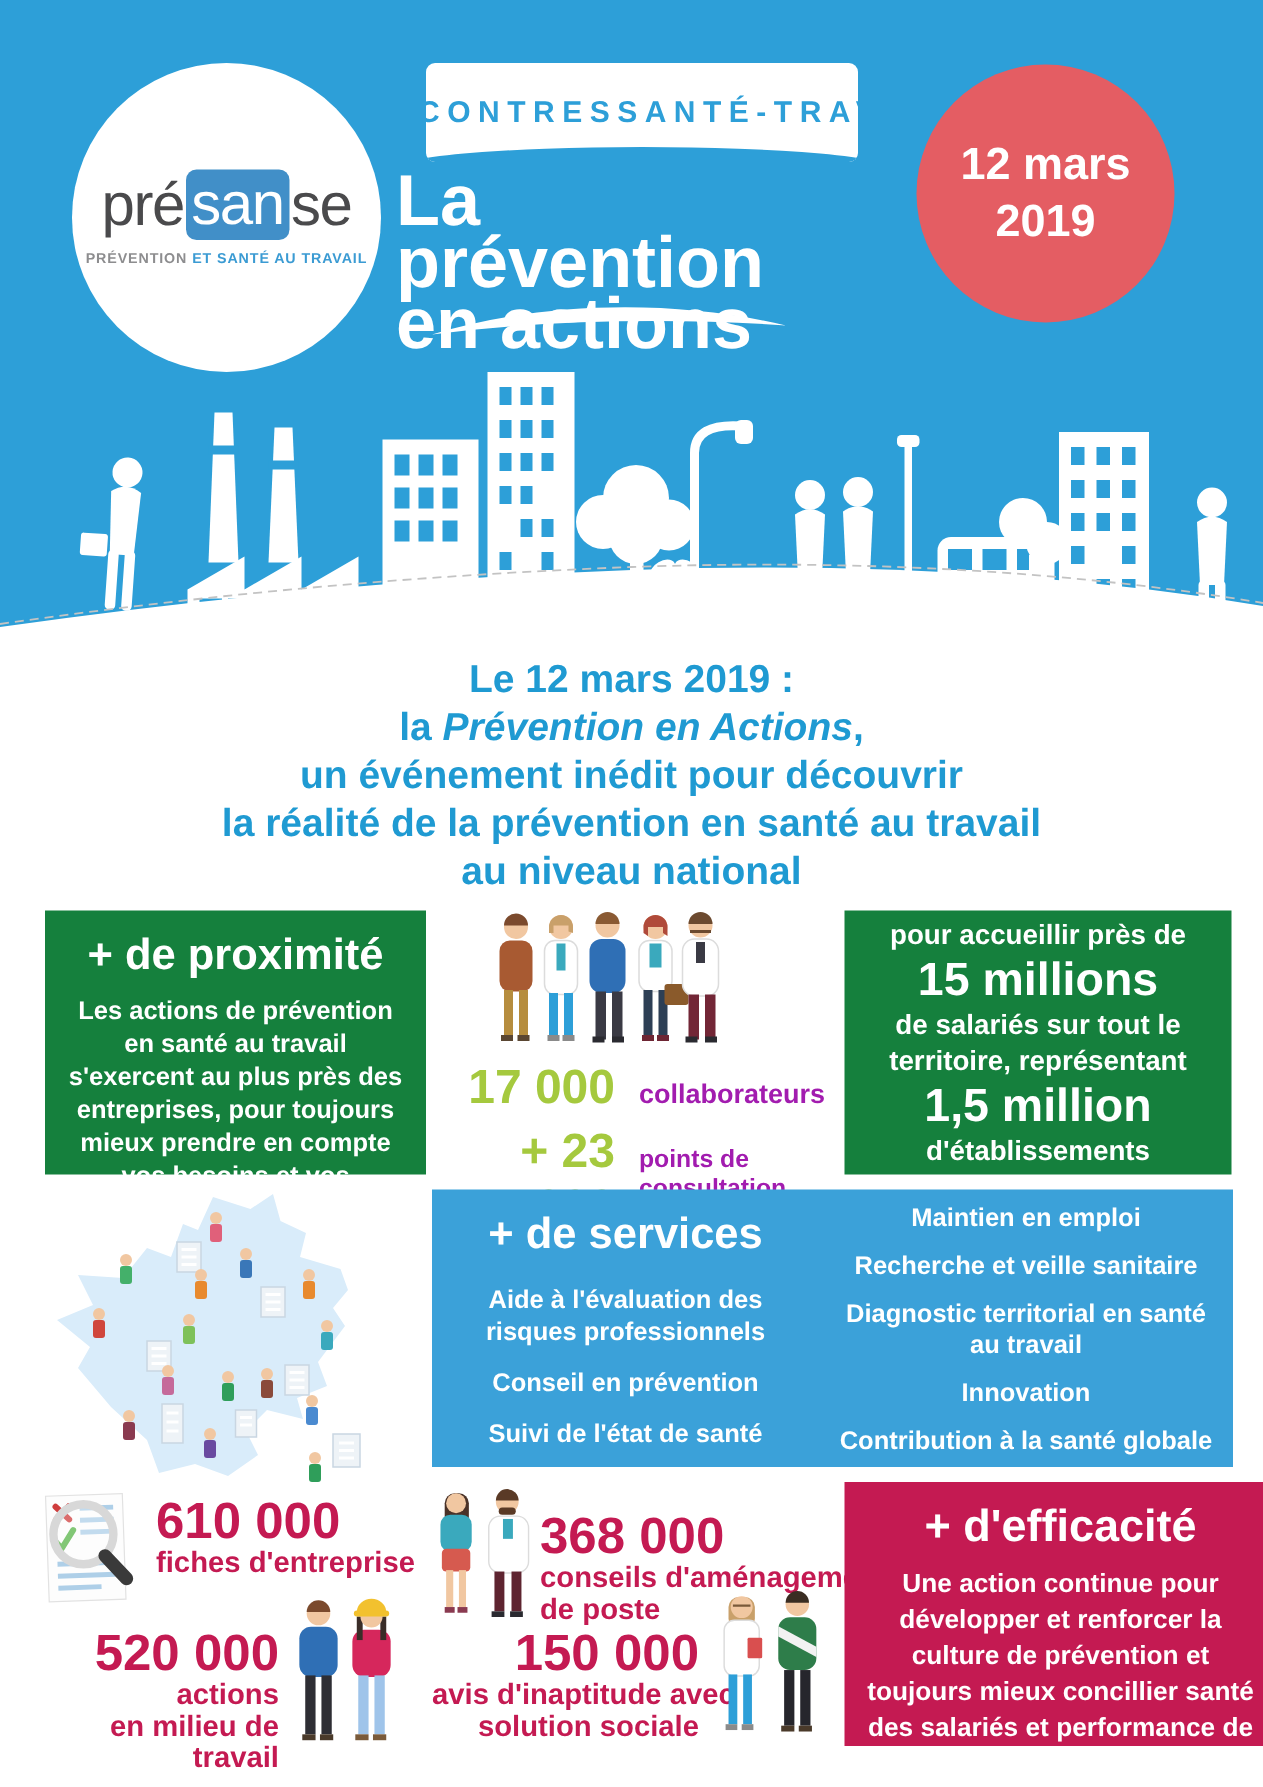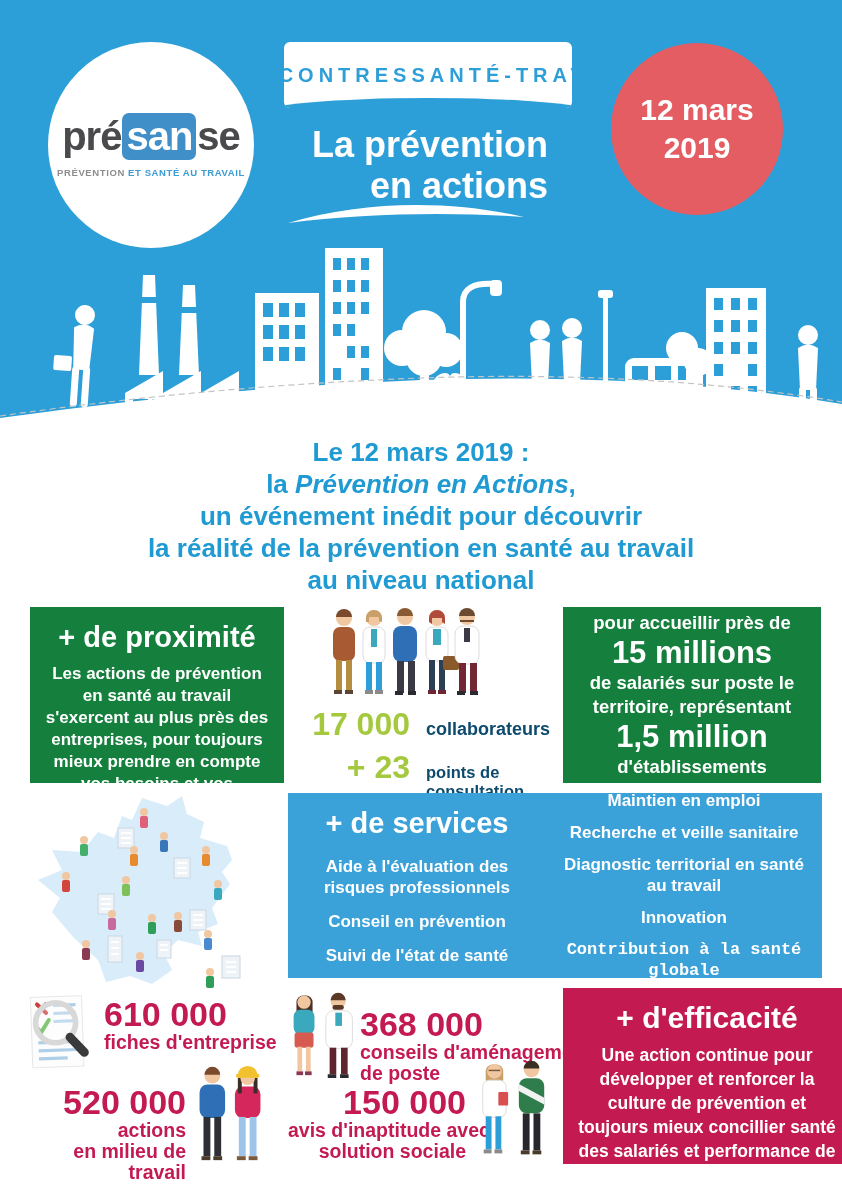--- a/index.html
+++ b/index.html
@@ -9,69 +9,69 @@
     background:#ffffff;overflow:hidden;
     font-family:"Liberation Sans",sans-serif;
   }
   
   .header{position:absolute;left:0;top:0;width:842px;height:470px;background:#2d9fd8;}
   .skyline{position:absolute;left:0;top:240px;width:842px;height:230px;}
   .logo-circle{
     position:absolute;left:48px;top:42px;width:206px;height:206px;border-radius:50%;
     background:#ffffff;display:flex;flex-direction:column;align-items:center;justify-content:center;
   }
-  .wordmark{font-size:40px;font-weight:bold;color:#4a4a4c;letter-spacing:-1px;display:flex;align-items:center;}
+  .wordmark{font-size:40px;font-weight:normal;color:#4a4a4c;letter-spacing:-1px;display:flex;align-items:flex-end;}
   .wordmark .chip{background:#418fc8;color:#ffffff;border-radius:7px;padding:1px 4px;margin:0 1px;}
   .tagline{margin-top:7px;font-size:9.5px;font-weight:bold;letter-spacing:.6px;}
   .tagline .t-gray{color:#8d8d8f;}
   .tagline .t-blue{color:#3b9bd3;}
   .banner{
     position:absolute;left:284px;top:42px;width:288px;height:66px;background:#ffffff;border-radius:6px;
     display:flex;flex-direction:row;align-items:center;justify-content:center;overflow:hidden;
   }
   .banner-line{color:#2d9fd8;font-weight:bold;font-size:20px;letter-spacing:5px;line-height:26px;white-space:nowrap;}
   .banner-notch{position:absolute;left:-24px;right:-24px;bottom:-20px;height:30px;background:#2d9fd8;border-radius:50%;}
   .main-title{
-    position:absolute;left:264px;top:124px;width:284px;text-align:right;
-    color:#ffffff;font-weight:bold;font-size:36px;line-height:41px;
+    position:absolute;left:264px;top:114px;width:284px;text-align:left;
+    color:#ffffff;font-weight:bold;font-size:48px;line-height:41px;
   }
   .swoosh{position:absolute;left:284px;top:200px;width:244px;height:26px;}
   .date-circle{
     position:absolute;left:611px;top:43px;width:172px;height:172px;border-radius:50%;background:#e45d63;
     display:flex;flex-direction:column;align-items:center;justify-content:center;
     color:#ffffff;font-weight:bold;font-size:30px;line-height:38px;
   }
   
   .intro{position:absolute;left:0;top:436px;width:842px;text-align:center;
     color:#1f9ad2;font-weight:bold;font-size:26px;line-height:32px;}
   .intro .it{font-style:italic;}
   
   .box-green{background:#15803d;color:#ffffff;position:absolute;}
   .box-proximity{left:30px;top:607px;width:254px;height:176px;padding:12px 10px;text-align:center;}
   .box-title{font-size:29px;font-weight:bold;margin:2px 0 9px;}
   .box-body{font-size:17px;font-weight:bold;line-height:22px;}
   .people-group{position:absolute;left:328px;top:600px;width:152px;height:112px;}
   .collab{position:absolute;left:296px;top:706px;width:260px;}
   .collab-row{display:flex;align-items:baseline;margin-bottom:6px;}
   .collab-val{width:114px;text-align:right;color:#a5c93e;font-weight:bold;font-size:32px;}
-  .collab-lab{margin-left:16px;color:#0c4a6e;font-weight:bold;font-size:18px;line-height:19px;}
+  .collab-lab{margin-left:16px;color:#a21caf;font-weight:bold;font-size:18px;line-height:19px;}
   .box-coverage{left:563px;top:607px;width:258px;height:176px;display:flex;flex-direction:column;
     align-items:center;justify-content:center;text-align:center;}
   .cov-small{font-size:18.5px;font-weight:bold;line-height:24px;}
   .cov-big{font-size:31px;font-weight:bold;line-height:36px;}
   
   .map{position:absolute;left:22px;top:788px;width:262px;height:200px;}
   .box-services{position:absolute;left:288px;top:793px;width:534px;height:185px;background:#3ba1d9;
     color:#ffffff;display:flex;}
   .svc-left{width:258px;padding:10px 6px;text-align:center;display:flex;flex-direction:column;align-items:center;}
   .svc-left .box-title{margin:4px 0 16px;}
   .svc-item{font-size:17px;font-weight:bold;line-height:21px;margin-bottom:13px;}
   .svc-right{flex:1;padding:12px 8px;text-align:center;display:flex;flex-direction:column;justify-content:center;}
   .svc-right .svc-item{margin-bottom:11px;}
-  .svc-right .svc-item:last-child{margin-bottom:0;font-family:Liberation Mono, monospace;}
+  .svc-right .svc-item:last-child{margin-bottom:0;}
   
   .crimson{color:#c41a52;}
   .doc-icon{position:absolute;left:22px;top:985px;width:80px;height:94px;}
   .stat{position:absolute;font-weight:bold;}
   .stat-val{font-size:34px;line-height:36px;}
   .stat-lab{font-size:19.5px;line-height:21px;}
   .stat-610{left:104px;top:996px;text-align:left;}
   .stat-520{left:28px;top:1084px;width:158px;text-align:right;}
   .stat-368{left:360px;top:994px;text-align:left;white-space:nowrap;margin-top:12px;}
   .stat-150{left:288px;top:1084px;width:178px;text-align:right;white-space:nowrap;}
@@ -352,21 +352,21 @@
       <span class="collab-lab" style="font-size:16.5px;">
         <div>points de</div>
         <div>consultation</div>
       </span>
     </div>
   </div>
 
   <div class="box-green box-coverage">
     <div class="cov-small">pour accueillir près de</div>
     <div class="cov-big">15 millions</div>
-    <div class="cov-small">de salariés sur poste le</div>
+    <div class="cov-small">de salariés sur tout le</div>
     <div class="cov-small">territoire, représentant</div>
     <div class="cov-big">1,5 million</div>
     <div class="cov-small">d'établissements</div>
   </div>
 
   <svg class="map" viewBox="0 0 262 200" aria-hidden="true">
     <path d="M120,10 L145,18 L160,8 L165,26 L182,34 L178,50 L205,58 L210,72 L200,84 L208,96 L190,120 L196,136 L176,144 L180,158 L156,152 L142,166 L150,182 L130,196 L108,188 L84,194 L76,172 L52,150 L30,124 L38,110 L16,92 L40,82 L30,62 L60,64 L76,44 L92,50 L100,28 L110,32 Z" fill="#d9ecfa"></path>
 
     <g>
       <g transform="translate(96,40)">

